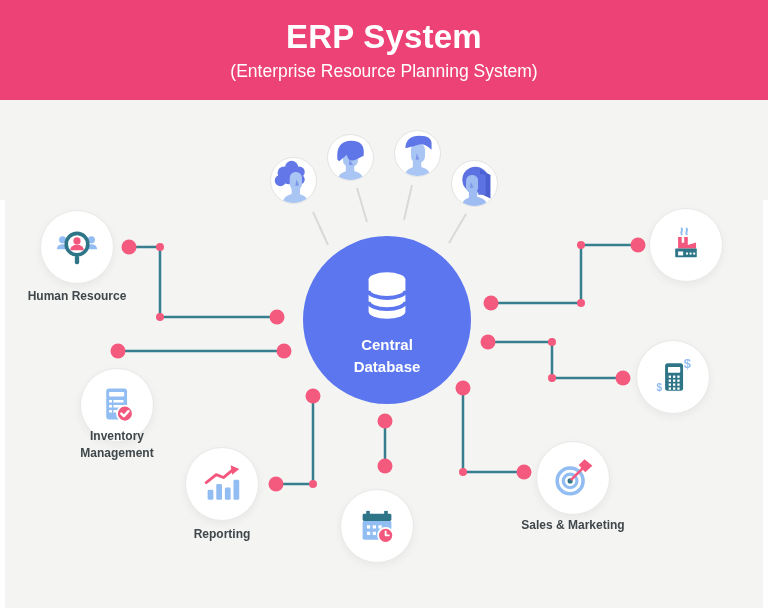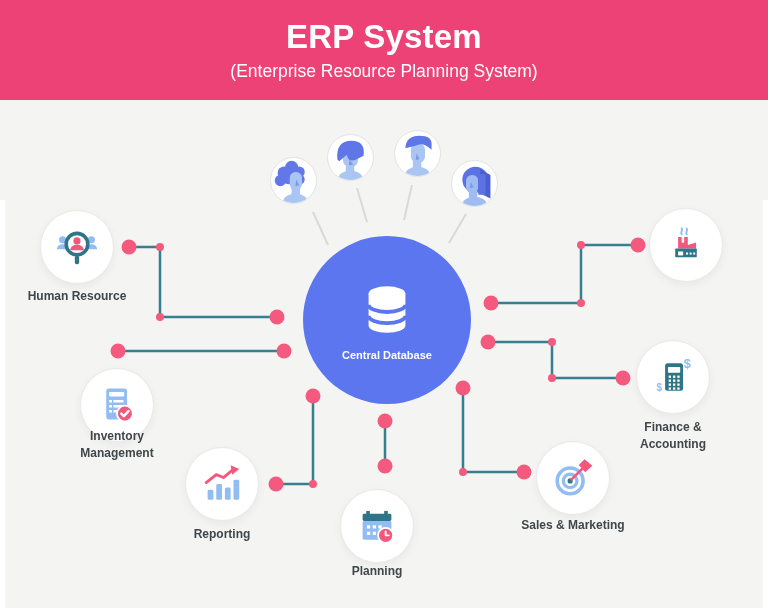--- a/index.html
+++ b/index.html
@@ -29,21 +29,21 @@
   .overlay{position:absolute;left:0;top:0;width:768px;height:508px;}
   
   .center-node{
     position:absolute;left:303px;top:136px;width:168px;height:168px;border-radius:50%;
     background:var(--center-blue,#5B76EE);
     display:flex;flex-direction:column;align-items:center;justify-content:center;
     z-index:5;
   }
   .center-node .db-ic{width:68px;height:62px;margin-top:2px;}
   .center-label{
-    width:96px;text-align:center;color:#fff;font-size:11px;font-weight:bold;
+    width:96px;text-align:center;color:#fff;font-size:15px;font-weight:bold;
     line-height:1.45;margin-top:7px;
   }
   
   .avatar{
     position:absolute;width:47px;height:47px;border-radius:50%;
     background:#fff;border:1px solid #E3E3E2;box-sizing:border-box;
     overflow:hidden;z-index:4;
   }
   .avatar svg{width:100%;height:100%;display:block;}
   
@@ -220,21 +220,20 @@
           <rect x="18" y="31" width="4.5" height="4.5"></rect>
             <rect x="26" y="31" width="4.5" height="4.5"></rect>
             <rect x="34" y="31" width="4.5" height="4.5"></rect>
           <rect x="18" y="40" width="4.5" height="4.5"></rect>
             <rect x="26" y="40" width="4.5" height="4.5"></rect>
         </g>
         <circle cx="44" cy="45" r="10.5" fill="#F4577D" stroke="#fff" stroke-width="2.5"></circle>
         <path d="M44 39.5 v5.5 h4.5" stroke="#fff" stroke-width="2.6" fill="none" stroke-linecap="round" stroke-linejoin="round"></path>
       </svg>
     </div>
-    <div class="module-label" style="left:317px;top:463px;width:120px;">Planning</div>
 
     <div class="module-circle" style="left:536px;top:341px;">
       <svg viewBox="0 0 64 64">
         <circle cx="28" cy="36" r="18" fill="#fff" stroke="#92BDF2" stroke-width="5"></circle>
         <circle cx="28" cy="36" r="9.5" fill="#fff" stroke="#92BDF2" stroke-width="4.5"></circle>
         <circle cx="28" cy="36" r="3.6" fill="#2F7588"></circle>
         <line x1="48" y1="16" x2="30" y2="34" stroke="#F4577D" stroke-width="3.5" stroke-linecap="round"></line>
         <polygon points="48,6 59,15 49,24 40,14" fill="#F4577D"></polygon>
       </svg>
     </div>
@@ -255,21 +254,20 @@
             <rect x="38" y="35.5" width="3.2" height="3.2"></rect>
           <rect x="26" y="41" width="3.2" height="3.2"></rect>
             <rect x="32" y="41" width="3.2" height="3.2"></rect>
             <rect x="38" y="41" width="3.2" height="3.2"></rect>
           <rect x="26" y="46.5" width="3.2" height="3.2"></rect>
             <rect x="32" y="46.5" width="3.2" height="3.2"></rect>
             <rect x="38" y="46.5" width="3.2" height="3.2"></rect>
         </g>
       </svg>
     </div>
-    <div class="module-label" style="left:618px;top:319px;width:110px;">Finance &amp; Accounting</div>
 
     <div class="module-circle" style="left:649px;top:108px;">
       <svg viewBox="0 0 64 64">
         <path d="M26 17 c-2.5 -2.5 2 -4.5 0 -8" stroke="#92BDF2" stroke-width="2.8" fill="none" stroke-linecap="round"></path>
         <path d="M33 17 c-2.5 -2.5 2 -4.5 0 -8" stroke="#92BDF2" stroke-width="2.8" fill="none" stroke-linecap="round"></path>
         <path d="M21 37 V21 h5 v8 h3.5 v-8 h5 v11 L46 28.5 V37 z" fill="#F4577D"></path>
         <rect x="17" y="37" width="30" height="12" rx="1" fill="#2F7588"></rect>
         <rect x="21" y="41" width="7" height="5.5" fill="#fff"></rect>
         <g fill="#fff">
           <rect x="32" y="42.5" width="2.8" height="2.8"></rect>

